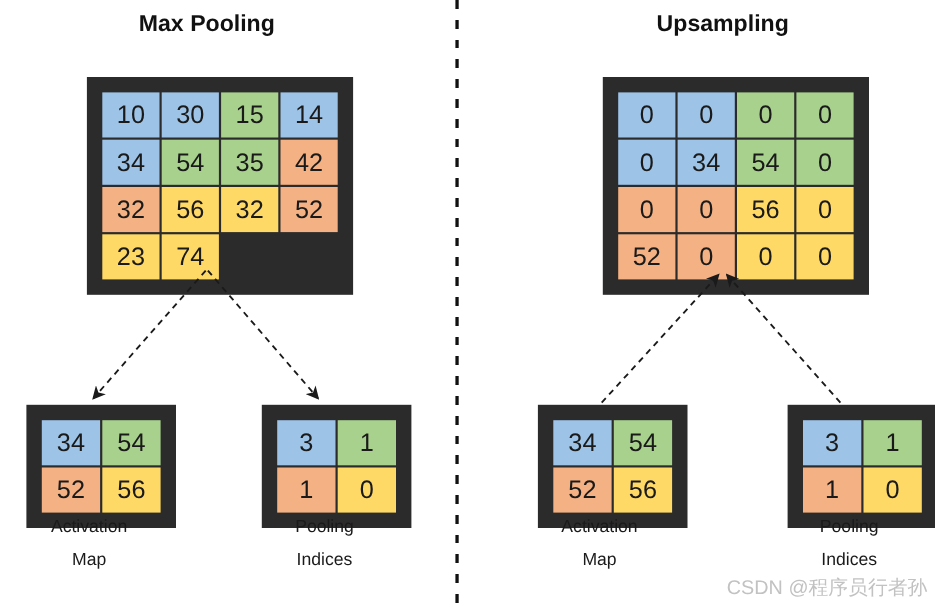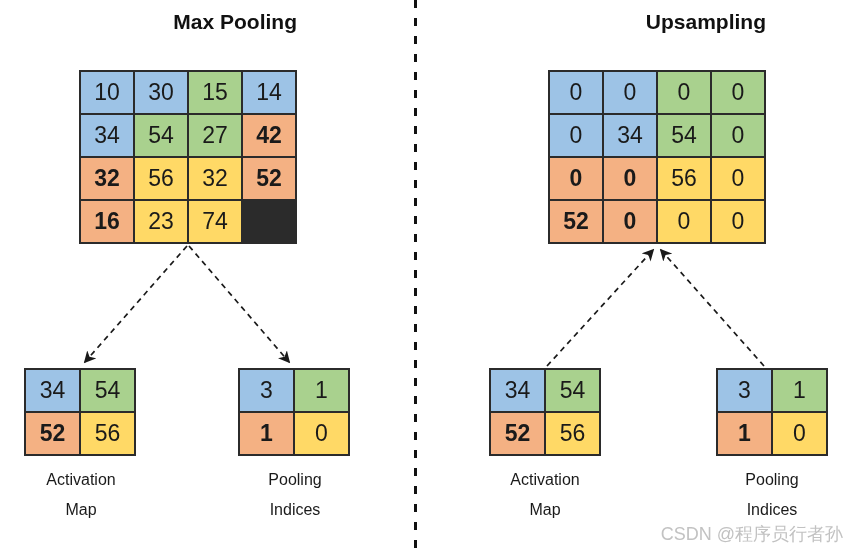--- a/index.html
+++ b/index.html
@@ -1,35 +1,35 @@
 <!DOCTYPE html>
 <html style="--blue: #9DC3E6; --green: #A9D18E; --orange: #F4B183; --yellow: #FFD966; --border: #2B2B2B; --text: #1A1A1A; --watermark: #C2C2C2;"><head>
 <meta charset="utf-8">
 <style>
   html,body{margin:0;padding:0;background:#fff;}
   #canvas{
     position:relative;width:850px;height:549px;background:#fff;overflow:hidden;
     font-family:"Liberation Sans",sans-serif;color:#1a1a1a;
   }
   .title{
-    position:absolute;top:10px;width:218px;text-align:right;
+    position:absolute;top:10px;width:218px;text-align:center;
     font-size:21px;font-weight:bold;color:#111;
   }
   .grid{
-    position:absolute;display:grid;gap:2px;padding:2px;background:var(--border,#2b2b2b);
+    position:absolute;display:grid;gap:2px;padding:14px;background:var(--border,#2b2b2b);
   }
   .grid4{grid-template-columns:repeat(4,52px);grid-template-rows:repeat(4,41px);}
   .grid2{grid-template-columns:repeat(2,53px);grid-template-rows:repeat(2,41px);}
   .cell{
     display:flex;align-items:center;justify-content:center;
     font-size:23px;color:var(--text,#1a1a1a);
   }
   .q-b{background:var(--blue,#9DC3E6);}
   .q-g{background:var(--green,#A9D18E);text-align:right;}
-  .q-o{background:var(--orange,#F4B183);font-weight:bold;}
+  .q-o{background:var(--orange,#F4B183);}
   .q-y{background:var(--yellow,#FFD966);}
   .lbl{
     position:absolute;top:465px;width:150px;text-align:center;
     font-size:16px;line-height:30px;color:#1a1a1a;
   }
   #divider{
     position:absolute;left:414px;top:0;width:3px;height:549px;
     background:repeating-linear-gradient(to bottom,#111 0 8px,transparent 8px 18px);
   }
   #arrows{position:absolute;left:0;top:0;pointer-events:none;}
@@ -48,27 +48,26 @@
   <div class="title" style="left:79px">Max Pooling</div>
   <div class="title" style="left:548px">Upsampling</div>
 
   <div class="grid grid4" style="left:79px;top:70px">
     <div class="cell q-b">10</div>
     <div class="cell q-b">30</div>
     <div class="cell q-g">15</div>
     <div class="cell q-b">14</div>
     <div class="cell q-b">34</div>
     <div class="cell q-g">54</div>
-    <div class="cell q-g">27</div>
+    <div class="cell q-g">35</div>
     <div class="cell q-o">42</div>
     <div class="cell q-o">32</div>
     <div class="cell q-y">56</div>
     <div class="cell q-y">32</div>
     <div class="cell q-o">52</div>
-    <div class="cell q-o">16</div>
     <div class="cell q-y">23</div>
     <div class="cell q-y">74</div>
   </div>
 
   <div class="grid grid4" style="left:548px;top:70px">
     <div class="cell q-b">0</div>
     <div class="cell q-b">0</div>
     <div class="cell q-g">0</div>
     <div class="cell q-g">0</div>
     <div class="cell q-b">0</div>

